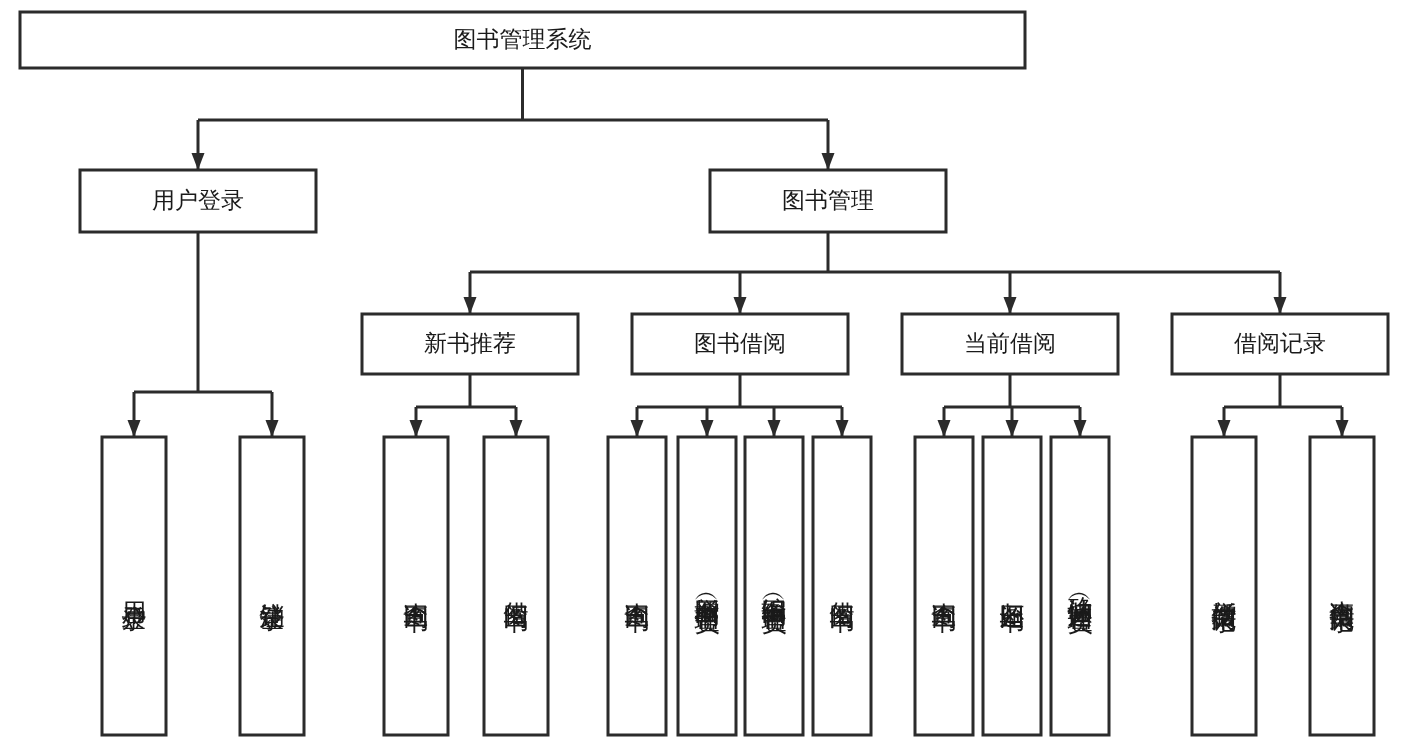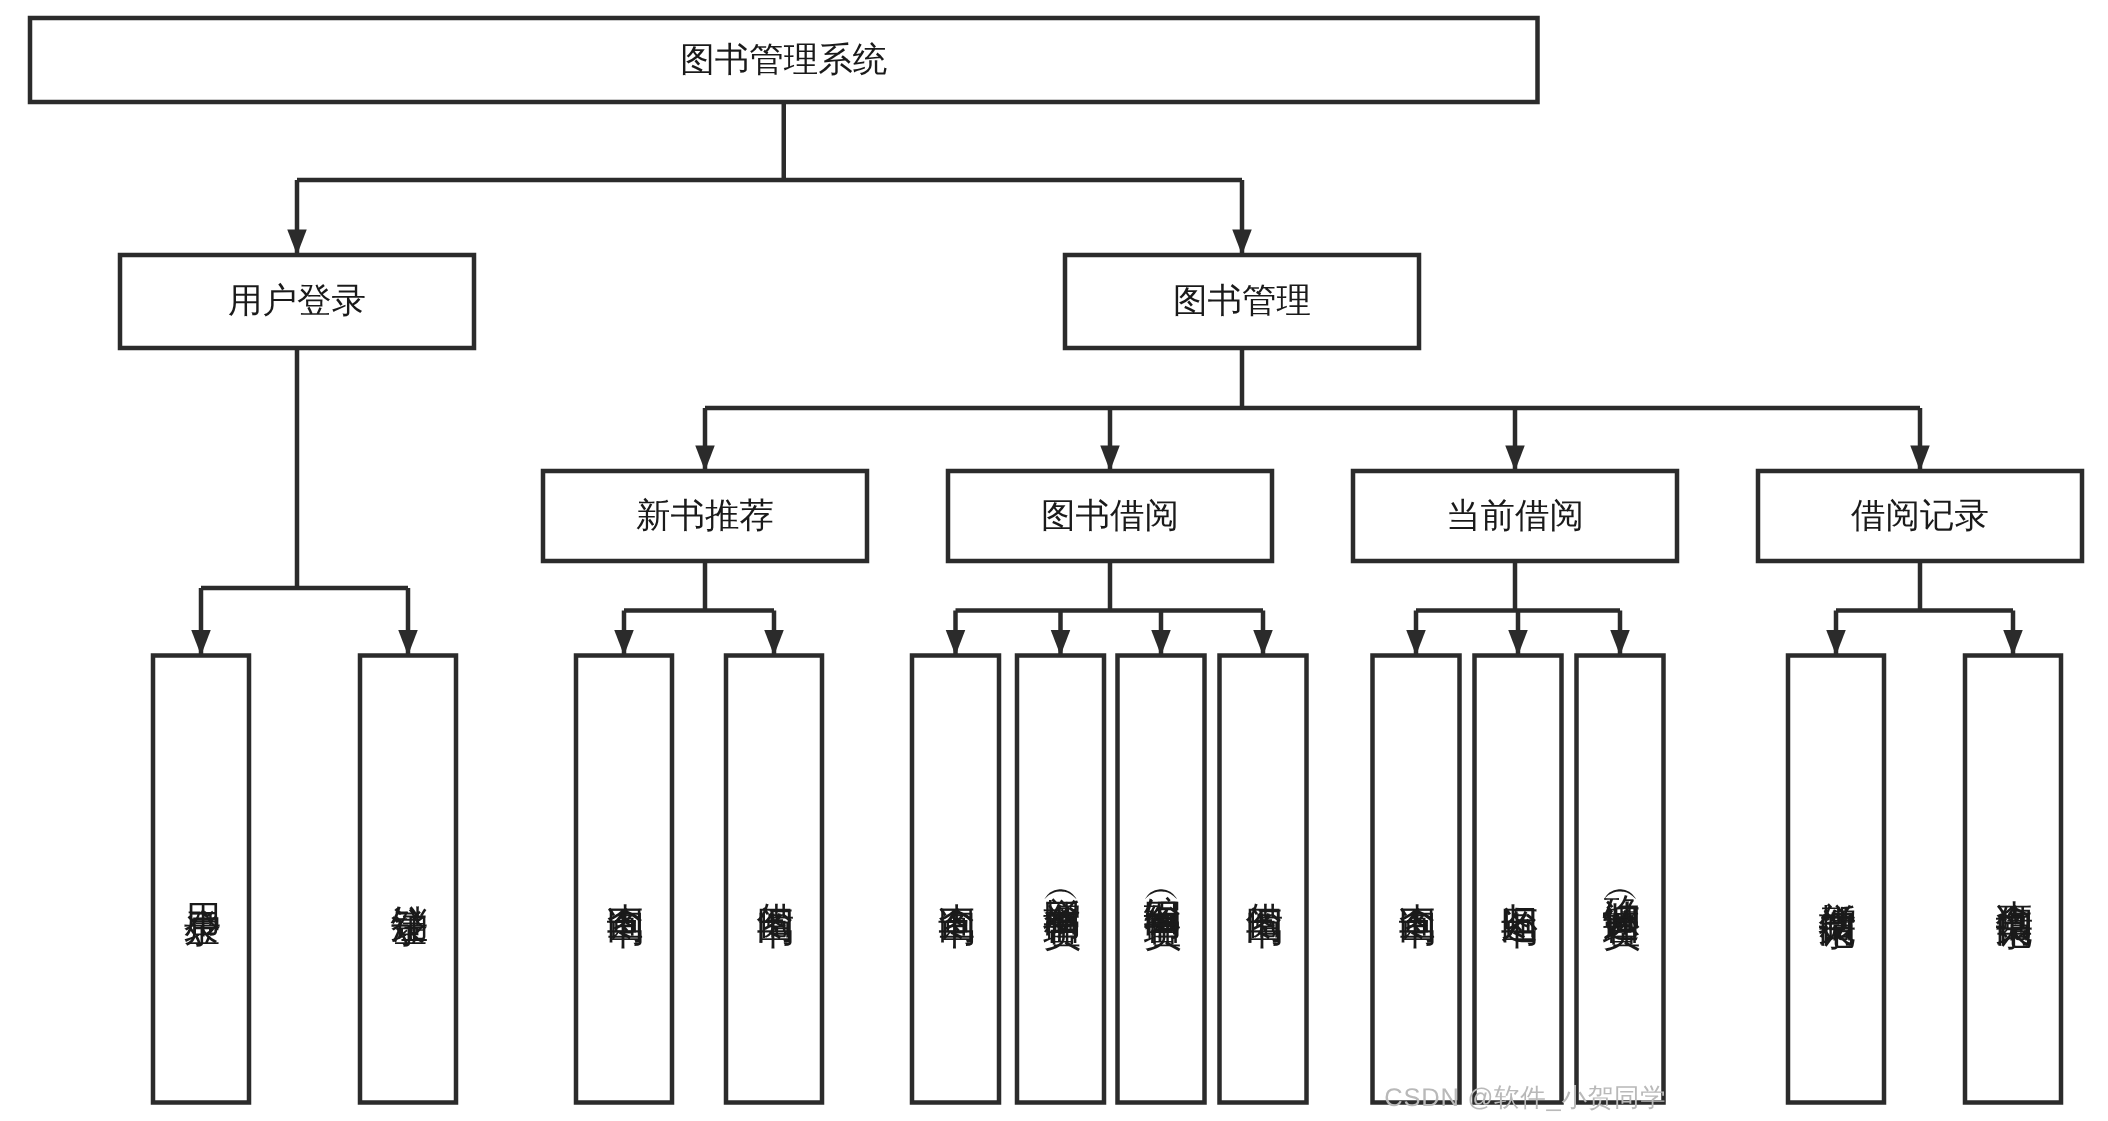--- a/index.html
+++ b/index.html
@@ -203,14 +203,13 @@
       <div class="vlabel-wrap" style="left: 1051px; top: 439px; width: 58px; height: 294px; align-items: center;">
         <div class="vlabel">确认归还（管理员）</div>
       </div>
       <div class="vlabel-wrap" style="left: 1192px; top: 439px; width: 64px; height: 294px; align-items: center;">
         <div class="vlabel">新增借阅记录</div>
       </div>
       <div class="vlabel-wrap" style="left: 1310px; top: 439px; width: 64px; height: 294px; align-items: center;">
         <div class="vlabel">查询借阅记录</div>
       </div>
     </div>
-  <div class="watermark">CSDN @软件_小贺同学</div>
 </div>
 
 </body></html>

